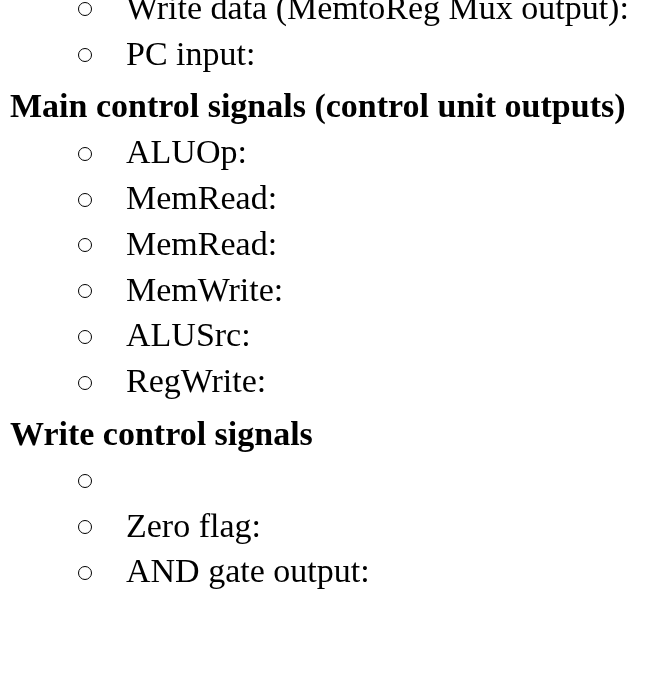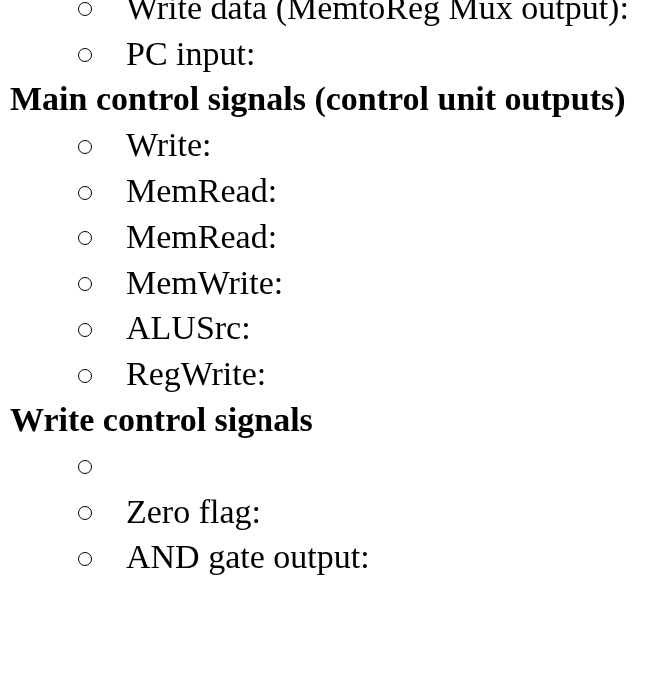--- a/index.html
+++ b/index.html
@@ -26,20 +26,21 @@
     height: 45.8px;
     display: flex;
     align-items: center;
     font-size: 34px;
     line-height: 1;
     white-space: nowrap;
   }
   .row.heading {
     font-weight: bold;
     padding-left: 10px;
+    margin-top: 7px;
   }
   .row.bullet {
     padding-left: 78px;
   }
   .ring {
     flex: none;
     width: 12px;
     height: 12px;
     border: 1.5px solid #000000;
     border-radius: 50%;
@@ -66,21 +67,21 @@
       <span class="ring"></span>
       <span class="txt">PC input:</span>
     </div>
 
     <div class="row heading">
       <span class="txt">Main control signals (control unit outputs)</span>
     </div>
 
     <div class="row bullet">
       <span class="ring"></span>
-      <span class="txt">Write:</span>
+      <span class="txt">ALUOp:</span>
     </div>
 
     <div class="row bullet">
       <span class="ring"></span>
       <span class="txt">MemRead:</span>
     </div>
 
     <div class="row bullet">
       <span class="ring"></span>
       <span class="txt">MemRead:</span>

